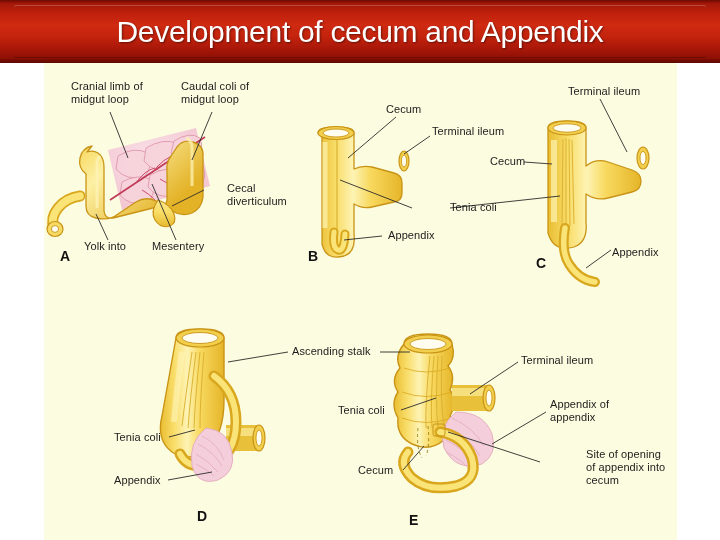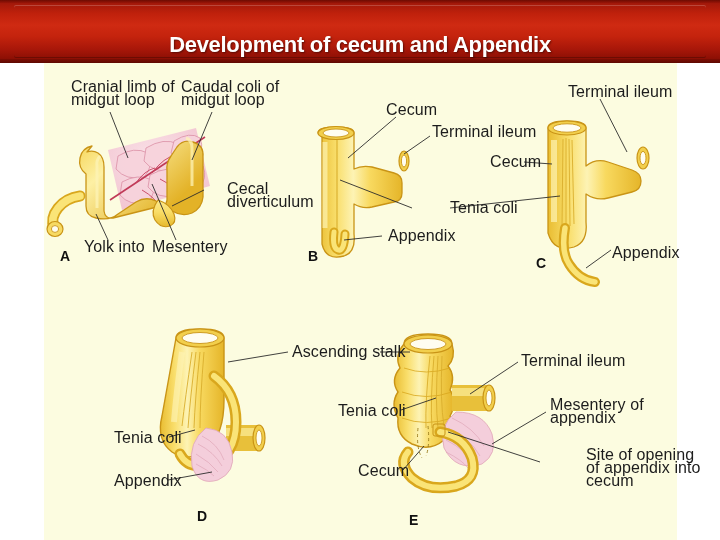--- a/index.html
+++ b/index.html
@@ -25,34 +25,34 @@
   #title-bar:after{
     content:"";position:absolute;left:0;bottom:0;width:100%;height:4px;
     background:linear-gradient(to bottom,#7d0d03,#5e0801);
   }
   #title-inner{
     position:absolute;left:14px;top:5px;width:692px;height:53px;
     border-radius:2px;
     box-shadow:inset 0 1px 0 rgba(255,255,255,.20), inset 0 -1px 0 rgba(0,0,0,.25);
   }
   #title-text{
-    position:absolute;left:0;top:13px;width:692px;height:53px;
+    position:absolute;left:0;top:0;width:692px;height:53px;
     display:flex;align-items:center;justify-content:center;
-    color:#ffffff;font-size:22px;font-weight:bold;letter-spacing:-0.3px;
+    color:#ffffff;font-size:30px;font-weight:normal;letter-spacing:-0.3px;
     text-shadow:1px 1px 2px rgba(0,0,0,.45);
     white-space:nowrap;
   }
 
   
   #content-panel{
     position:absolute;left:44px;top:63px;width:633px;height:477px;
     background:#fcfce0;
   }
   .figure-label{
-    position:absolute;color:#1c1c1c;font-size:16px;line-height:13px;
+    position:absolute;color:#1c1c1c;font-size:11px;line-height:13px;
     white-space:pre-line;letter-spacing:0.1px;
   }
   .panel-letter{
     position:absolute;color:#111;font-size:14px;font-weight:bold;
   }
   svg.art{position:absolute;left:0;top:0;width:720px;height:540px;
           pointer-events:none;}
   .lead{stroke:#2b2b2b;stroke-width:0.9;fill:none;}
 </style>
 </head>
@@ -346,20 +346,20 @@
   <div class="panel-letter" style="left:536px;top:255px;">C</div>
 
   <div class="figure-label" style="left:292px;top:345px;">Ascending stalk</div>
   <div class="figure-label" style="left:114px;top:431px;">Tenia coli</div>
   <div class="figure-label" style="left:114px;top:474px;">Appendix</div>
   <div class="panel-letter" style="left:197px;top:508px;">D</div>
 
   <div class="figure-label" style="left:338px;top:404px;">Tenia coli</div>
   <div class="figure-label" style="left:358px;top:464px;">Cecum</div>
   <div class="figure-label" style="left:521px;top:354px;">Terminal ileum</div>
-  <div class="figure-label" style="left:550px;top:398px;">Mesentery of
+  <div class="figure-label" style="left:550px;top:398px;">Appendix of
 appendix</div>
   <div class="figure-label" style="left:550px;top:448px;margin-left:36px;">Site of opening
 of appendix into
 cecum</div>
   <div class="panel-letter" style="left:409px;top:512px;">E</div>
 
 </div>
 
 </body></html>

